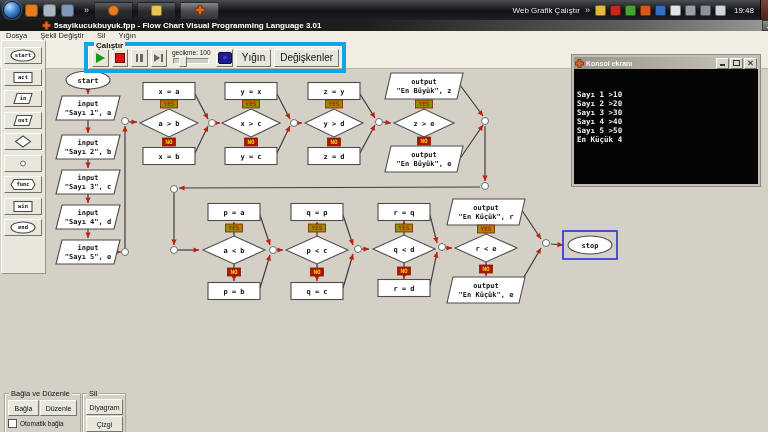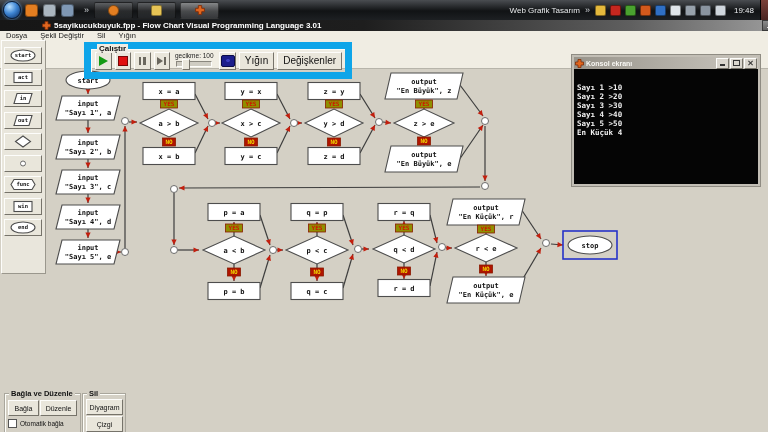--- a/index.html
+++ b/index.html
@@ -35,21 +35,21 @@
   .wg-x1{position:relative;width:7px;height:7px;}
   .wg-x1:before,.wg-x1:after{content:"";position:absolute;left:3px;top:0;width:1.4px;height:7px;background:#e8e8e8;}
   .wg-x1:before{transform:rotate(45deg);} .wg-x1:after{transform:rotate(-45deg);}
   
   #menubar{position:absolute;left:0;top:31px;width:768px;height:8px;background:#f0ede3;
     display:flex;align-items:center;padding-left:6px;z-index:6;}
   .menu-item{font-size:7.5px;color:#222;margin-right:13px;}
   #toolbar-strip{position:absolute;left:0;top:39px;width:768px;height:29px;background:#f0ede3;
     border-bottom:1px solid #b7b4aa;z-index:5;}
   #run-group{position:absolute;left:84px;top:3px;width:250px;height:23px;
-    border:7px solid #0ea5e9;box-shadow:1px 1px 0 #fdfdf8 inset;display:flex;align-items:center;padding-left:4px;}
+    border:4px solid #0ea5e9;box-shadow:1px 1px 0 #fdfdf8 inset;display:flex;align-items:center;padding-left:4px;}
   #run-group-label{position:absolute;top:-5px;left:6px;background:#f0ede3;font-size:8px;font-weight:bold;padding:0 2px;color:#111;}
   .tbtn{width:18px;height:16px;margin-right:3px;background:#e9e6db;
     border:1px solid;border-color:#fdfdfb #76736a #76736a #fdfdfb;display:flex;align-items:center;justify-content:center;}
   .play-glyph{width:0;height:0;border-left:9px solid #149a14;border-top:5.5px solid transparent;border-bottom:5.5px solid transparent;}
   .stop-glyph{width:8px;height:8px;background:#e01010;border:1px solid #7a0707;}
   .pause-glyph{display:flex;} .pause-glyph i{width:2.5px;height:8px;background:#6a675e;margin:0 1px;}
   .step-glyph{display:flex;align-items:center;}
   .step-glyph b{width:0;height:0;border-left:6px solid #6a675e;border-top:4px solid transparent;border-bottom:4px solid transparent;}
   .step-glyph i{width:2px;height:8px;background:#6a675e;margin-left:1px;}
   #delay-block{width:52px;margin-right:4px;text-align:center;}
@@ -76,25 +76,25 @@
   #console-titlebar{height:12px;background:linear-gradient(90deg,#98948b,#cbc7bf);display:flex;align-items:center;}
   #console-title{color:#f7f6f2;font-size:7px;font-weight:bold;margin-left:2px;white-space:nowrap;}
   #console-controls{margin-left:auto;display:flex;margin-right:1px;}
   .cbtn{width:11px;height:9px;margin-left:1px;background:#dad6ce;
     border:1px solid;border-color:#fdfdfb #76736a #76736a #fdfdfb;display:flex;align-items:center;justify-content:center;}
   .cg-min{width:5px;height:1.5px;background:#333;margin-top:4px;}
   .cg-max{width:5px;height:4px;border:1px solid #333;}
   .cg-x{position:relative;width:6px;height:6px;}
   .cg-x:before,.cg-x:after{content:"";position:absolute;left:2.5px;top:0;width:1.2px;height:6px;background:#333;}
   .cg-x:before{transform:rotate(45deg);} .cg-x:after{transform:rotate(-45deg);}
-  #console-body{padding:14px 0 0 3px;}
+  #console-body{padding:21px 0 0 3px;}
   .console-line{color:#f2f2f2;font-family:"DejaVu Sans Mono",monospace;font-size:7.5px;font-weight:bold;line-height:9px;white-space:pre;}
   
   .groupbox{position:absolute;border:1px solid #a9a69c;box-shadow:1px 1px 0 #fdfdf8 inset;z-index:5;}
-  .group-label{position:absolute;top:-5px;left:4px;background:#d4d0c5;font-size:7.5px;font-weight:bold;color:#111;padding:0 2px;white-space:nowrap;}
+  .group-label{position:absolute;top:-5px;left:4px;background:#d4d0c5;font-size:7.5px;font-weight:normal;color:#111;padding:0 2px;white-space:nowrap;}
   #panel-connect{left:4px;top:393px;width:75px;height:39px;}
   #panel-delete{left:82px;top:393px;width:42px;height:39px;}
   .gbtn{position:absolute;background:#e9e6db;font-size:7px;color:#111;
     border:1px solid;border-color:#fdfdfb #76736a #76736a #fdfdfb;display:flex;align-items:center;justify-content:center;}
   #chk-row{position:absolute;left:3px;top:25px;display:flex;align-items:center;}
   #chk-box{width:7px;height:7px;background:#fff;border:1px solid #555;margin-right:3px;}
   #chk-label{font-size:6.5px;color:#111;white-space:nowrap;}
 </style>
 </head>
 <body>
@@ -116,21 +116,21 @@
         <div class="tb-app">
           <div style="width: 9px; height: 9px; border-radius: 2px; background: rgb(231, 196, 85); border: 1px solid rgba(0, 0, 0, 0.4);"></div>
         </div>
         <div class="tb-app active">
           <svg width="10" height="10" viewBox="0 0 10 10">
             <path d="M3.3 0.6 H6.7 V3.3 H9.4 V6.7 H6.7 V9.4 H3.3 V6.7 H0.6 V3.3 H3.3 Z" fill="#e0661f" stroke="#7d2d0a" stroke-width="0.9"></path>
           </svg>
         </div>
       </div>
     <div id="taskbar-right">
-      <span id="tb-window-label">Web Grafik Tasarım</span>
+      <span id="tb-window-label">Web Grafik Çalıştır</span>
       <span class="chevron">»</span>
       <div id="tray" style="display:flex;align-items:center;">
           <div class="tray-ico" style="background: rgb(228, 185, 60);"></div>
           <div class="tray-ico" style="background: rgb(198, 39, 31);"></div>
           <div class="tray-ico" style="background: rgb(74, 162, 47);"></div>
           <div class="tray-ico" style="background: rgb(212, 89, 28);"></div>
           <div class="tray-ico" style="background: rgb(47, 111, 196);"></div>
           <div class="tray-ico" style="background: rgb(223, 229, 234);"></div>
           <div class="tray-ico" style="background: rgb(151, 161, 171);"></div>
           <div class="tray-ico" style="background: rgb(138, 148, 160);"></div>

